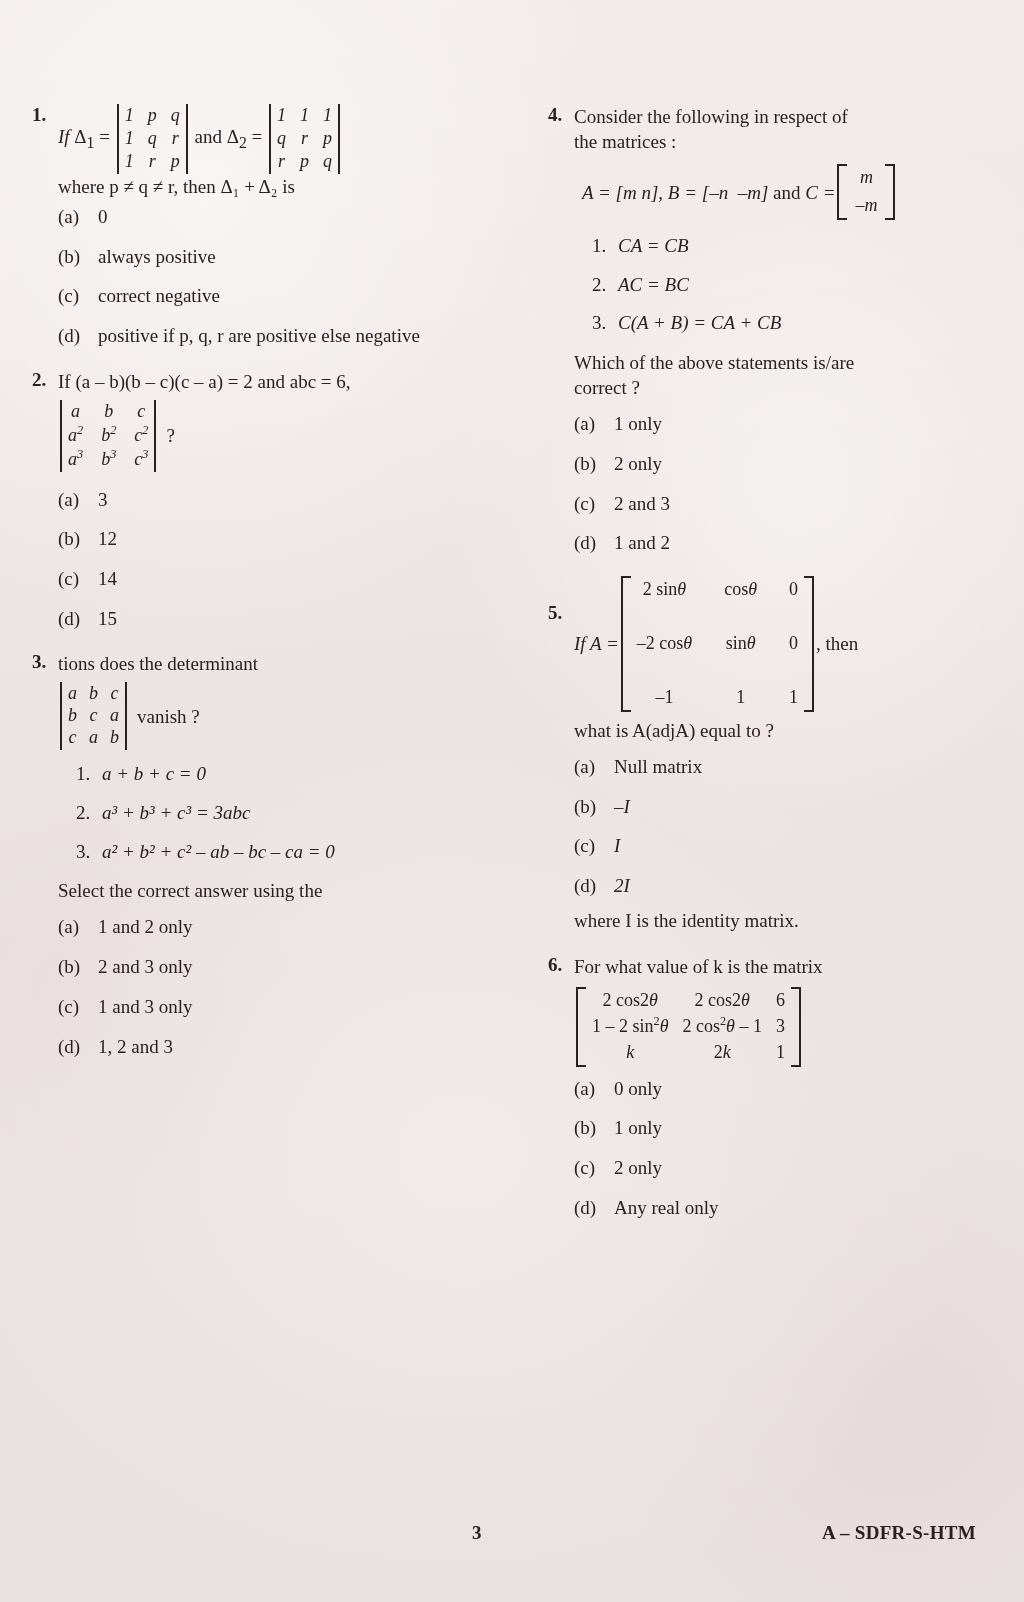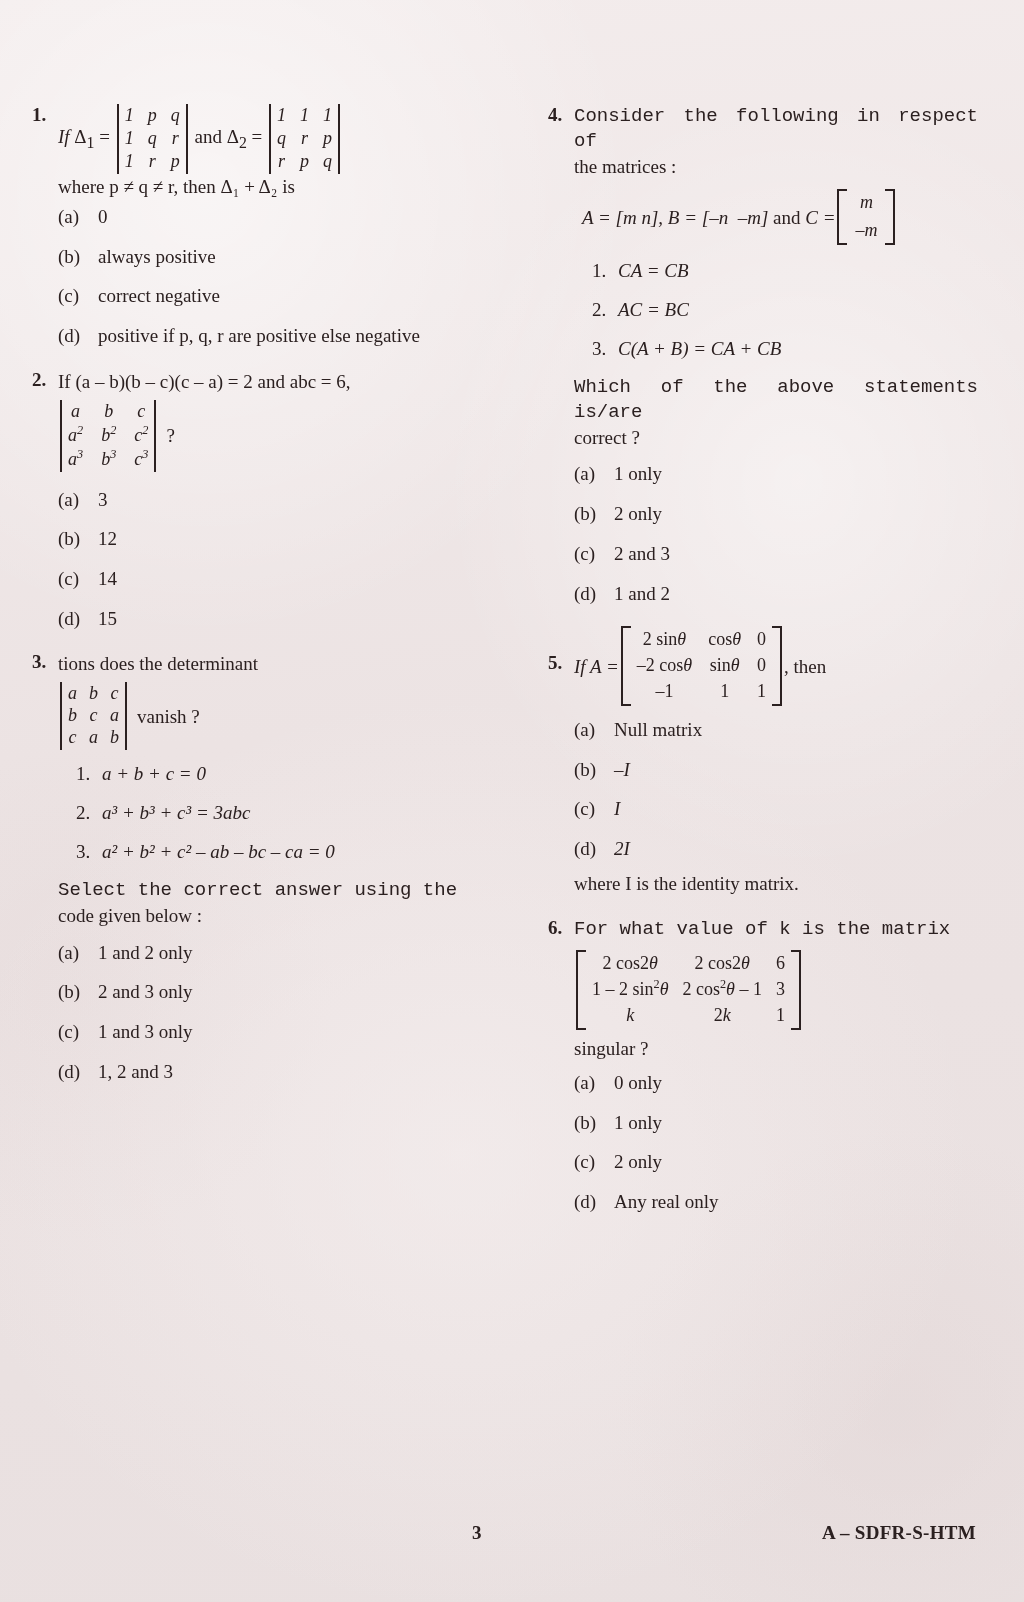--- a/index.html
+++ b/index.html
@@ -51,21 +51,21 @@
     left: 0;
     top: 0;
     font-weight: bold;
     font-size: 19px;
   }
   .q-body {
     margin-left: 26px;
     font-size: 19px;
     line-height: 1.32;
   }
-  .just { text-align: justify; text-align-last: left; font-family: Liberation Mono, monospace; }
+  .just { text-align: justify; text-align-last: left; }
 
   .opts { margin: 6px 0 0 26px; }
   .opt {
     display: flex;
     align-items: flex-start;
     font-size: 19px;
     line-height: 1.3;
     margin-bottom: 15px;
   }
   .opt-key {
@@ -300,21 +300,20 @@
           <span class="stmt-num">2.</span>
           <span class="it">a³ + b³ + c³ = 3abc</span>
         </div>
         <div class="stmt">
           <span class="stmt-num">3.</span>
           <span class="it">a² + b² + c² – ab – bc – ca = 0</span>
         </div>
       </div>
       <div class="q-body" style="margin-top:4px;">
         <div class="just">Select the correct answer using the</div>
-        <div>code given below :</div>
       </div>
       <div class="opts" style="margin-top:12px;">
         <div class="opt">
           <span class="opt-key">(a)</span>
           <span class="opt-text">1 and 2 only</span>
         </div>
         <div class="opt">
           <span class="opt-key">(b)</span>
           <span class="opt-text">2 and 3 only</span>
         </div>
@@ -394,35 +393,36 @@
       </div>
     </div>
 
     <div class="q" style="margin-top:18px;">
       <span class="q-num" style="top:26px;">5.</span>
       <div class="q-body">
         <div class="inline-eq">
           <span class="eq-txt it">If A =</span>
           <span class="mtx">
             <span class="brk brk-l"></span>
-            <span class="mtx-cells c3" style="column-gap:16px;row-gap:4px;padding:3px 6px;font-style:normal;">
+            <span class="mtx-cells c3" style="column-gap:16px;row-gap:4px;padding:3px 6px;font-style:normal;gap:32px;">
               <span>2 sin<i>θ</i></span>
               <span>cos<i>θ</i></span>
               <span>0</span>
               <span>–2 cos<i>θ</i></span>
               <span>sin<i>θ</i></span>
               <span>0</span>
               <span>–1</span>
               <span>1</span>
               <span>1</span>
             </span>
             <span class="brk brk-r"></span>
           </span>
           <span class="eq-txt">, then</span>
         </div>
+        <div style="margin-top:6px;">what is A(adjA) equal to ?</div>
       </div>
       <div class="opts" style="margin-top:12px;">
         <div class="opt">
           <span class="opt-key">(a)</span>
           <span class="opt-text">Null matrix</span>
         </div>
         <div class="opt">
           <span class="opt-key">(b)</span>
           <span class="opt-text it">–I</span>
         </div>
@@ -452,21 +452,20 @@
               <span>1 – 2 sin<sup>2</sup><i>θ</i></span>
               <span>2 cos<sup>2</sup><i>θ</i> – 1</span>
               <span>3</span>
               <span><i>k</i></span>
               <span>2<i>k</i></span>
               <span>1</span>
             </span>
             <span class="brk brk-r"></span>
           </span>
         </div>
-        <div style="margin-top:6px;">singular ?</div>
       </div>
       <div class="opts" style="margin-top:10px;">
         <div class="opt">
           <span class="opt-key">(a)</span>
           <span class="opt-text">0 only</span>
         </div>
         <div class="opt">
           <span class="opt-key">(b)</span>
           <span class="opt-text">1 only</span>
         </div>

